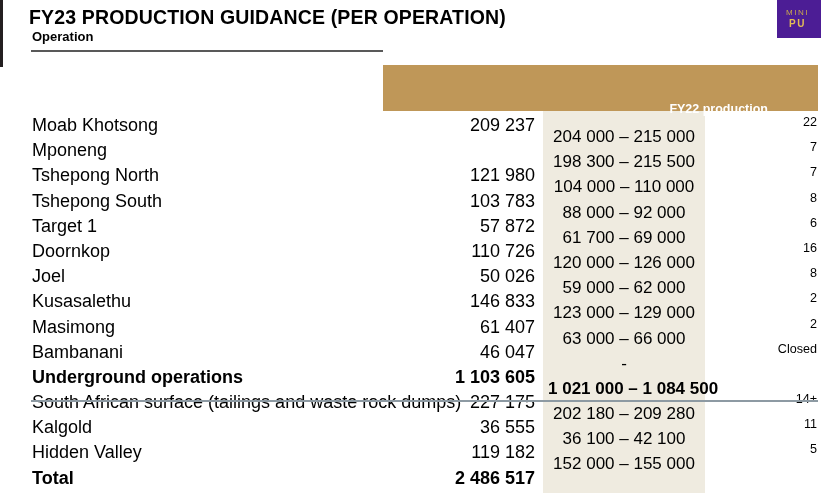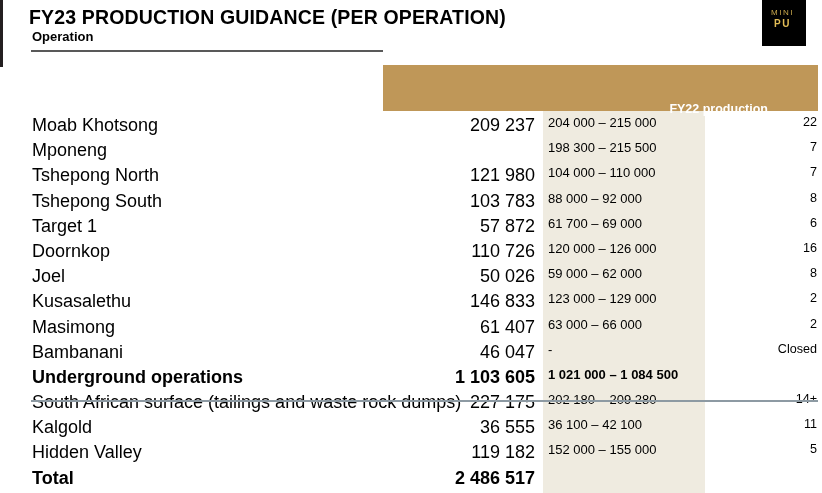--- a/index.html
+++ b/index.html
@@ -30,23 +30,23 @@
     left: 29px; top: 6px;
     font-size: 19.5px;
     font-weight: bold;
     letter-spacing: 0.15px;
     white-space: nowrap;
   }
 
   
   #logo-block {
     position: absolute;
-    right: 16px; top: 0;
-    width: 44px; height: 46px;
-    background: #000000;
+    right: 1px; top: 0;
+    width: 44px; height: 38px;
+    background: #4c1d95;
     overflow: hidden;
   }
   #logo-block .logo-line1 {
     position: absolute;
     left: 9px; top: 8px;
     font-size: 8px;
     letter-spacing: 1.6px;
     color: #c9a84c;
     white-space: nowrap;
   }
@@ -115,23 +115,23 @@
     position: absolute;
     left: 380px; width: 155px;
     top: 4px;
     font-size: 18px;
     text-align: right;
     white-space: nowrap;
   }
   .c-fy23 {
     position: absolute;
     left: 548px; width: 152px;
-    top: 4px;
-    font-size: 13px;
-    text-align: left;
+    top: 16px;
+    font-size: 17px;
+    text-align: center;
     white-space: nowrap;
   }
   .c-lom {
     position: absolute;
     left: 700px; width: 117px;
     top: 4px;
     font-size: 12.6px;
     text-align: right;
     white-space: nowrap;
   }

